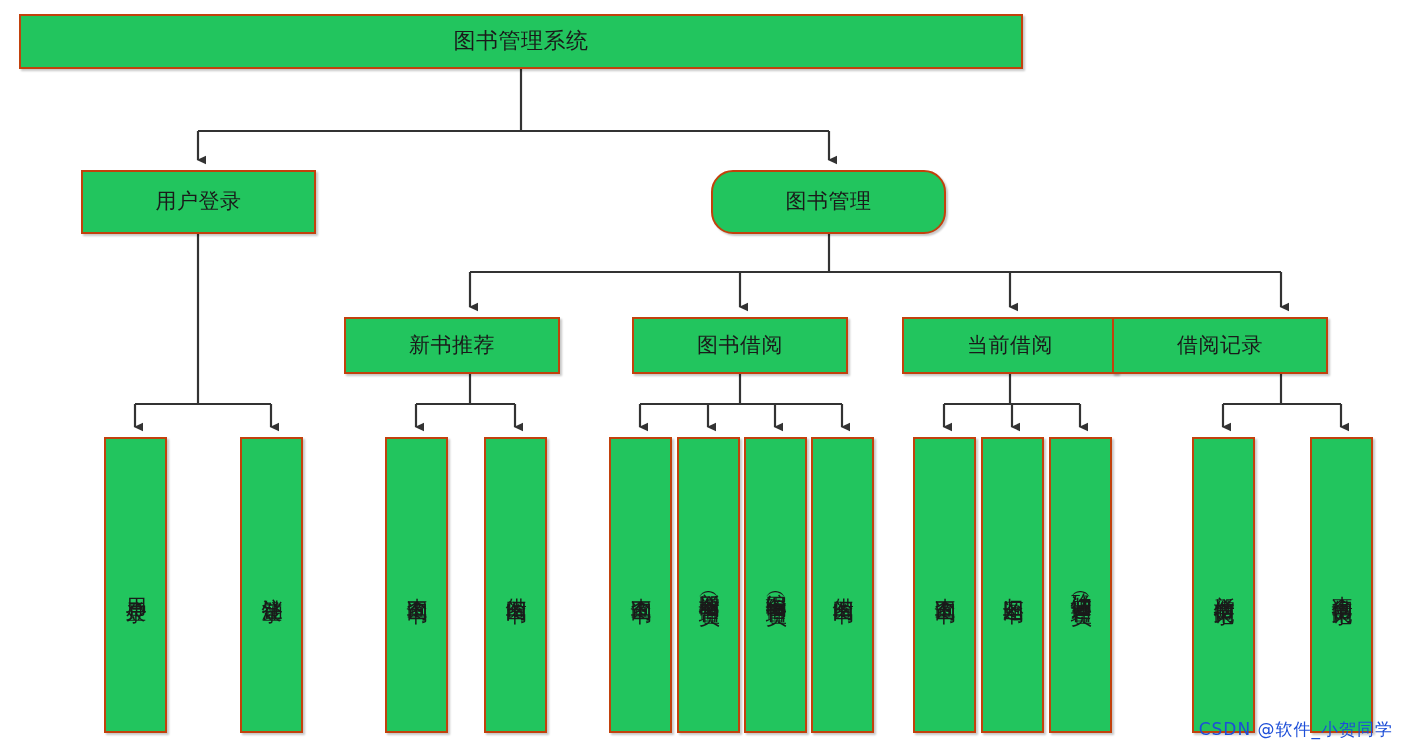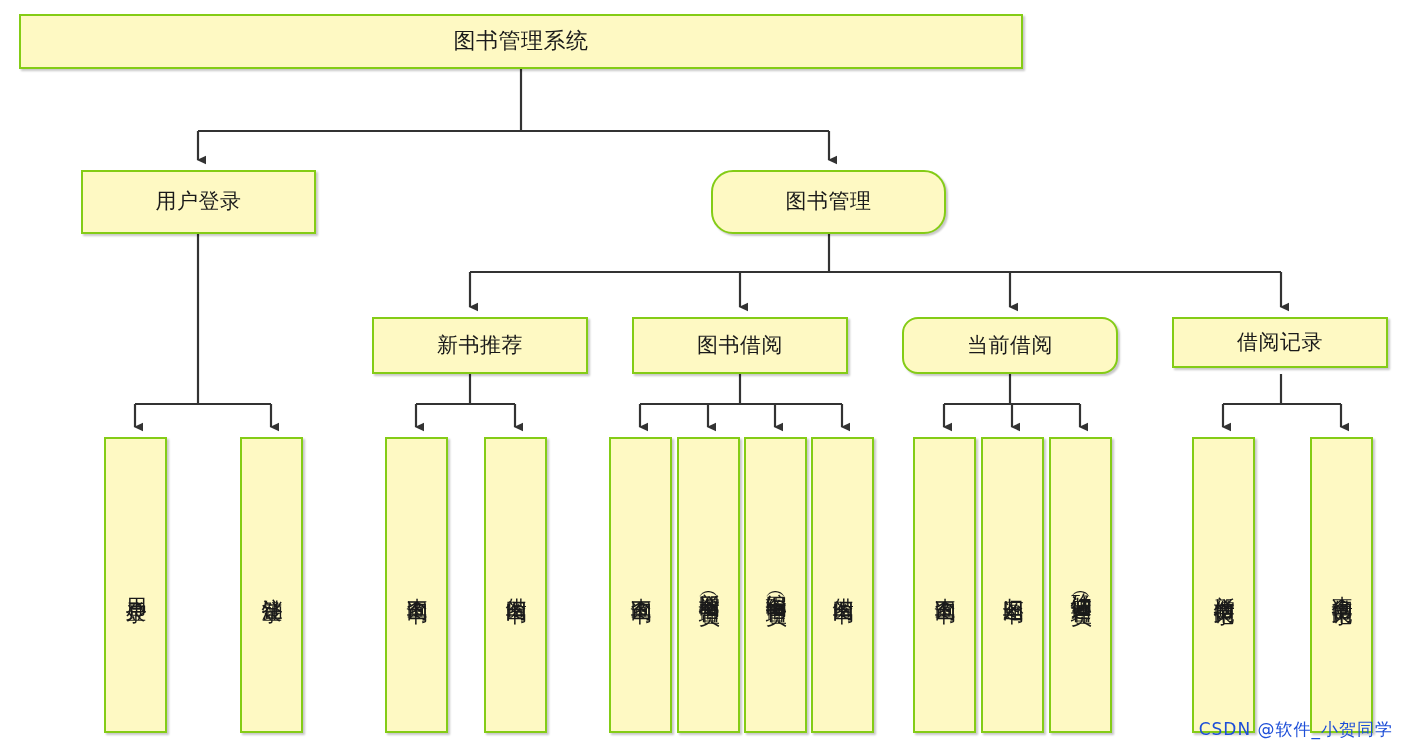--- a/index.html
+++ b/index.html
@@ -17,22 +17,22 @@
   #chart-root {
     position: absolute;
     left: 0;
     top: 0;
     width: 1405px;
     height: 747px;
   }
   .node-box {
     position: absolute;
     box-sizing: border-box;
-    border: 2px solid #84cc16;
-    background: #fef9c3;
+    border: 2px solid #c2410c;
+    background: #22c55e;
     box-shadow: 2px 2px 2px rgba(0,0,0,0.22);
     display: flex;
     align-items: center;
     justify-content: center;
     color: #1a1a1a;
   }
   .node-label-h {
     font-size: 21px;
     line-height: 1.1;
     white-space: nowrap;
@@ -128,30 +128,30 @@
     <span class="node-label-h">图书管理系统</span>
   </div>
 
   <div class="node-box" style="left:81px; top:170px; width:235px; height:64px;">
     <span class="node-label-h">用户登录</span>
   </div>
   <div class="node-box" style="left:711px; top:170px; width:235px; height:64px;border-radius:22px;">
     <span class="node-label-h">图书管理</span>
   </div>
 
-  <div class="node-box" style="left:372px; top:317px; width:216px; height:57px;">
+  <div class="node-box" style="left:344px; top:317px; width:216px; height:57px;">
     <span class="node-label-h">新书推荐</span>
   </div>
   <div class="node-box" style="left:632px; top:317px; width:216px; height:57px;">
     <span class="node-label-h">图书借阅</span>
   </div>
-  <div class="node-box" style="left:902px; top:317px; width:216px; height:57px;border-radius:16px;">
+  <div class="node-box" style="left:902px; top:317px; width:216px; height:57px;">
     <span class="node-label-h">当前借阅</span>
   </div>
-  <div class="node-box" style="left:1172px; top:317px; width:216px; height:51px;">
+  <div class="node-box" style="left:1112px; top:317px; width:216px; height:57px;">
     <span class="node-label-h">借阅记录</span>
   </div>
 
   <div class="node-box" style="left:104px; top:437px; width:63px; height:296px;">
     <span class="node-label-v">用户登录</span>
   </div>
   <div class="node-box" style="left:240px; top:437px; width:63px; height:296px;">
     <span class="node-label-v">注销登录</span>
   </div>
 

